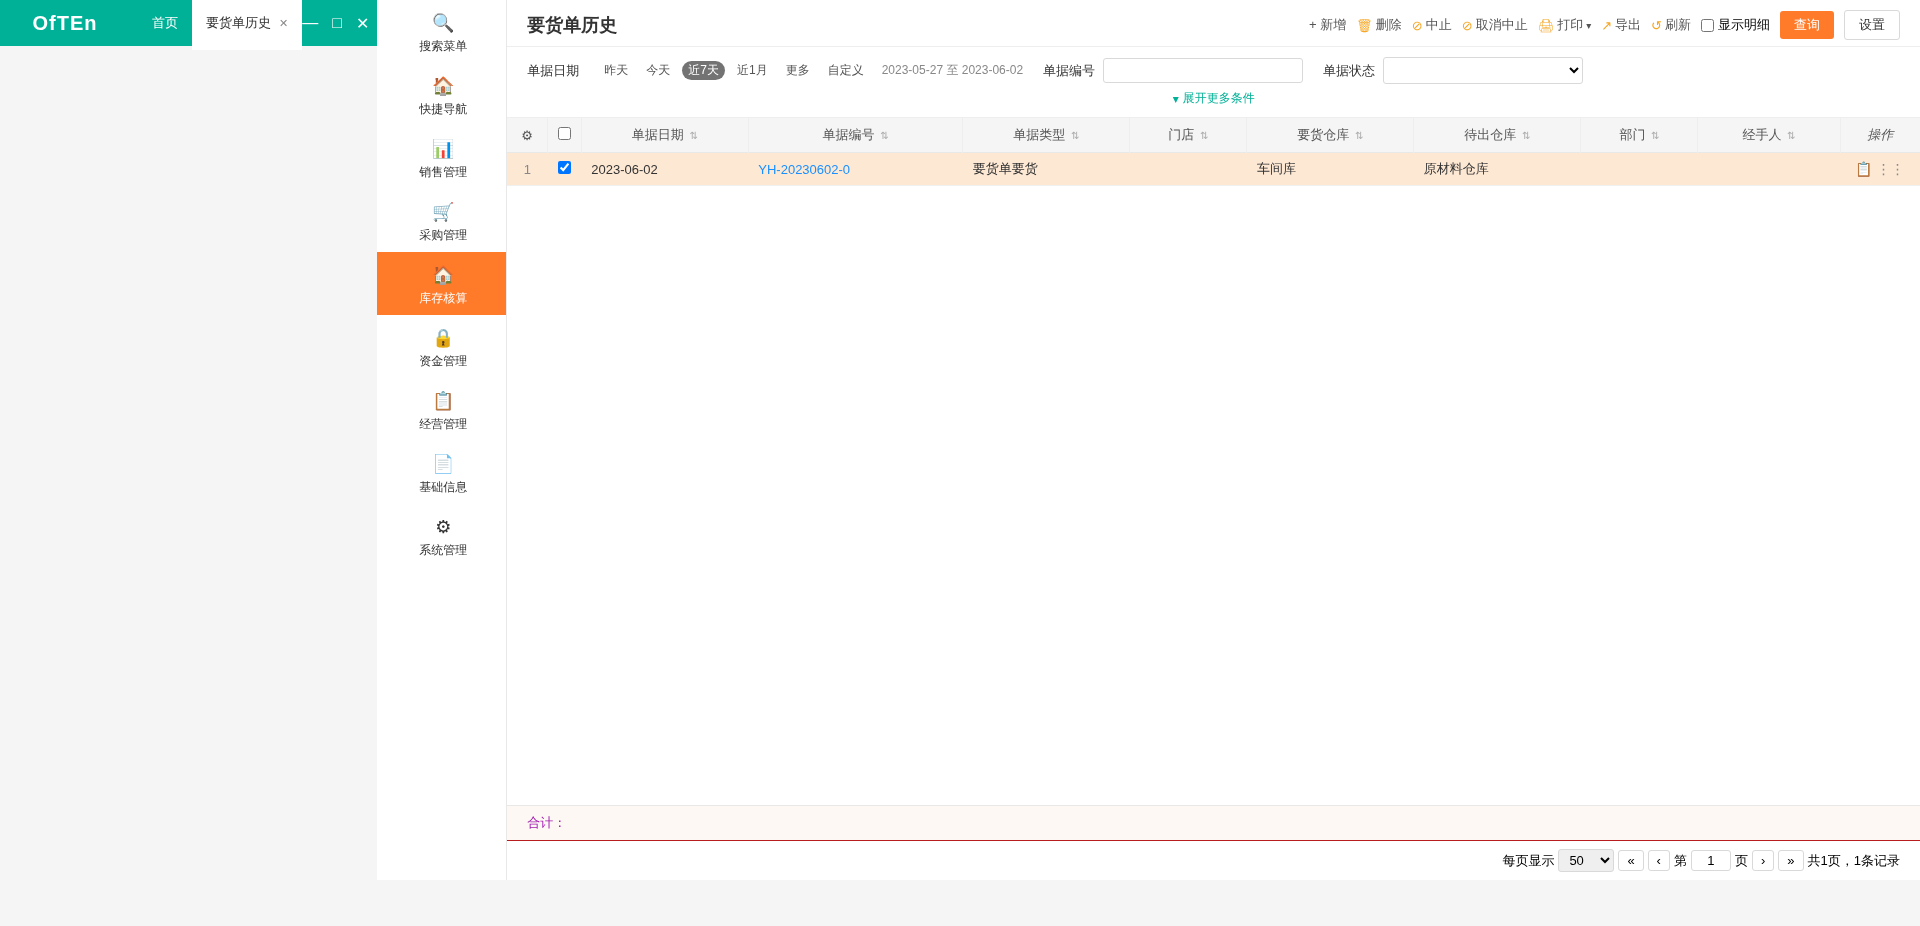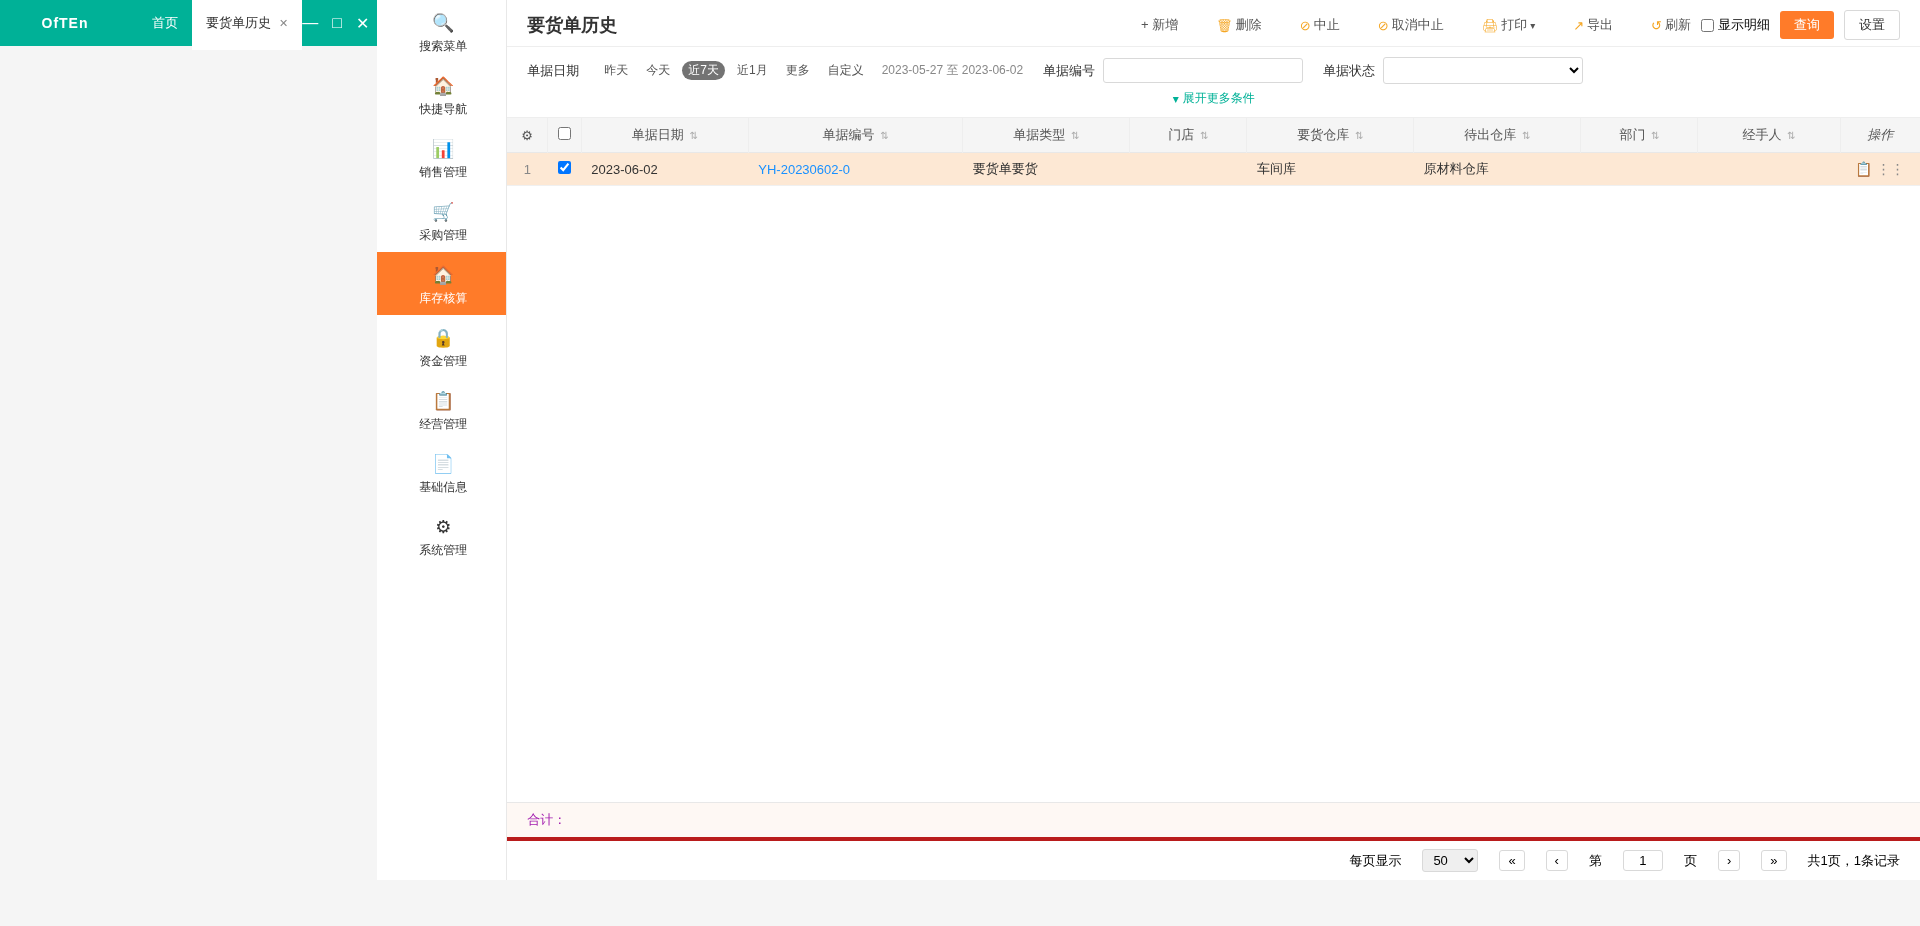--- a/index.html
+++ b/index.html
@@ -108,21 +108,20 @@
       cursor: pointer;
       font-size: 13px;
     }
     .toolbar-action {
       display: flex;
       align-items: center;
       gap: 3px;
       cursor: pointer;
       color: #555;
       font-size: 13px;
-      margin-left: 28px;
     }
 
     
     .filter-area {
       background: #fff;
       padding: 10px 20px;
       border-bottom: 1px solid #eee;
     }
     .filter-row {
       display: flex;
@@ -221,26 +220,26 @@
       padding: 8px 20px;
       font-size: 13px;
       color: #a21caf;
       display: flex;
       align-items: center;
     }
 
     
     .pagination-bar {
       background: #fff;
-      border-top: 4px solid #b91c1c;
+      border-top: 1px solid #b91c1c;
       padding: 8px 20px;
       display: flex;
       align-items: center;
       justify-content: flex-end;
-      gap: 21px;
+      gap: 4px;
       font-size: 13px;
     }
     .pagination-bar select {
       border: 1px solid #d9d9d9;
       border-radius: 3px;
       padding: 2px 6px;
       font-size: 13px;
     }
     .page-btn {
       padding: 2px 8px;
@@ -270,21 +269,21 @@
 
     
     .brand-logo {
       height: 46px;
       background: #00b197;
       display: flex;
       align-items: center;
       justify-content: center;
       width: 130px;
       flex-shrink: 0;
-      font-size: 14px;
+      font-size: 20px;
       font-weight: bold;
       color: #fff;
       letter-spacing: 1px;
     }
     .full-topbar {
       display: flex;
       height: 46px;
       background: #00b197;
     }
   </style>

